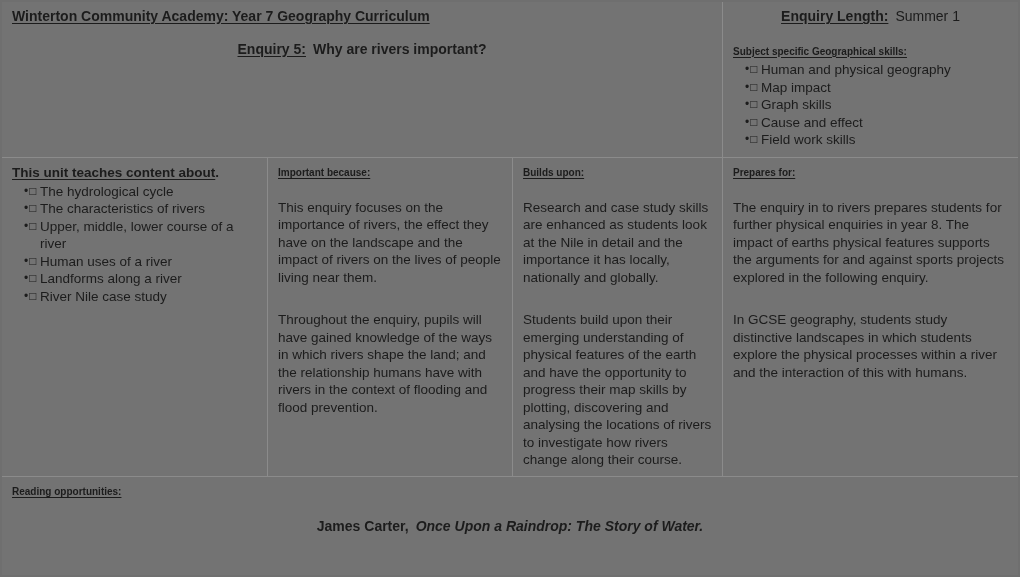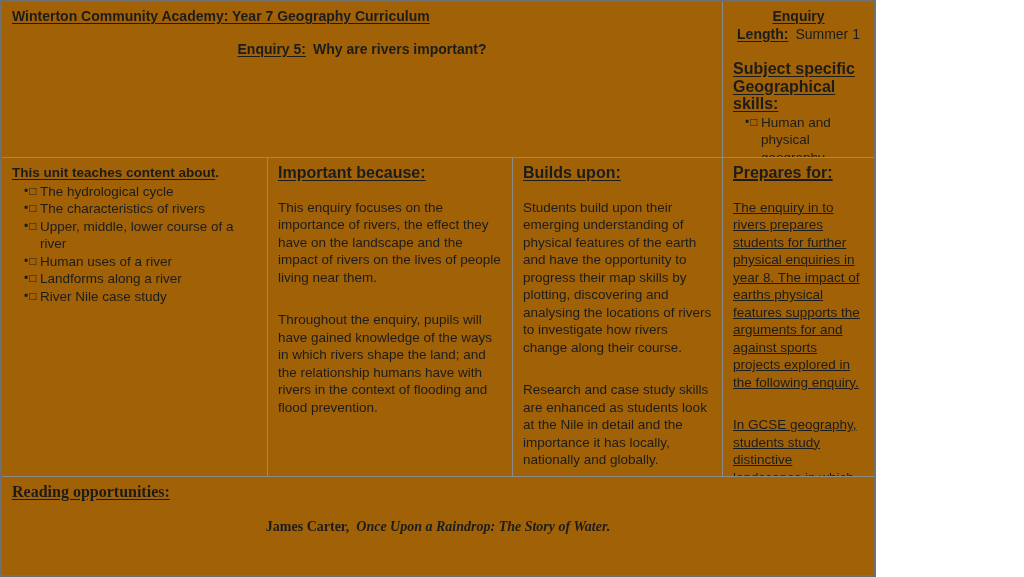--- a/index.html
+++ b/index.html
@@ -1,18 +1,18 @@
 <!DOCTYPE html>
 <html><head>
 <meta charset="utf-8">
 <style>
   html, body { margin: 0; padding: 0; background: #ffffff; }
   .page {
-    width: 876px; height: 577px;
-    background: #a16207;
+    width: 1020px; height: 577px;
+    background: #737373;
     font-family: "Liberation Sans", "DejaVu Sans", sans-serif;
     color: #1c1c1c;
     position: relative;
     box-sizing: border-box;
   }
   .grid {
     position: absolute; inset: 0;
     display: grid;
     grid-template-columns: 266px 245px 210px 1fr;
     grid-template-rows: 156px 319px 1fr;
@@ -29,32 +29,32 @@
     line-height: 17.5px;
   }
   .no-br { border-right: none; }
   .no-bb { border-bottom: none; }
 
   .c-title    { grid-column: 1 / 4; grid-row: 1; }
   .c-length   { grid-column: 4 / 5; grid-row: 1; }
   .c-core     { grid-column: 1 / 2; grid-row: 2; }
   .c-important{ grid-column: 2 / 3; grid-row: 2; }
   .c-builds   { grid-column: 3 / 4; grid-row: 2; }
-  .c-prepares { grid-column: 4 / 5; grid-row: 2; text-decoration: underline; }
-  .c-reading  { grid-column: 1 / 5; grid-row: 3; font-family: Liberation Serif, serif; }
+  .c-prepares { grid-column: 4 / 5; grid-row: 2; }
+  .c-reading  { grid-column: 1 / 5; grid-row: 3; }
 
   .b { font-weight: bold; }
   .u { text-decoration: underline; text-underline-offset: 2px; }
   .bi { font-weight: bold; font-style: italic; }
 
   .heading {
     font-weight: bold;
     text-decoration: underline;
     text-underline-offset: 2px;
-    font-size: 16px;
+    font-size: 10px;
     margin-bottom: 17px;
   }
   .heading.tight { margin-bottom: 1px; }
 
   .doc-title {
     font-weight: bold;
     text-decoration: underline;
     text-underline-offset: 2px;
     font-size: 14px;
     margin-bottom: 15px;
@@ -164,22 +164,22 @@
     </div>
 
     <div class="cell c-important">
       <div class="heading">Important because:</div>
       <p class="para">This enquiry focuses on the importance of rivers, the effect they have on the landscape and the impact of rivers on the lives of people living near them.</p>
       <p class="para">Throughout the enquiry, pupils will have gained knowledge of the ways in which rivers shape the land; and the relationship humans have with rivers in the context of flooding and flood prevention.</p>
     </div>
 
     <div class="cell c-builds">
       <div class="heading">Builds upon:</div>
+      <p class="para">Research and case study skills are enhanced as students look at the Nile in detail and the importance it has locally, nationally and globally.</p>
       <p class="para">Students build upon their emerging understanding of physical features of the earth and have the opportunity to progress their map skills by plotting, discovering and analysing the locations of rivers to investigate how rivers change along their course.</p>
-      <p class="para">Research and case study skills are enhanced as students look at the Nile in detail and the importance it has locally, nationally and globally.</p>
     </div>
 
     <div class="cell c-prepares no-br">
       <div class="heading">Prepares for:</div>
       <p class="para">The enquiry in to rivers prepares students for further physical enquiries in year 8. The impact of earths physical features supports the arguments for and against sports projects explored in the following enquiry.</p>
       <p class="para">In GCSE geography, students study distinctive landscapes in which students explore the physical processes within a river and the interaction of this with humans.</p>
     </div>
 
     <div class="cell c-reading no-br no-bb">
       <div class="heading">Reading opportunities:</div>

